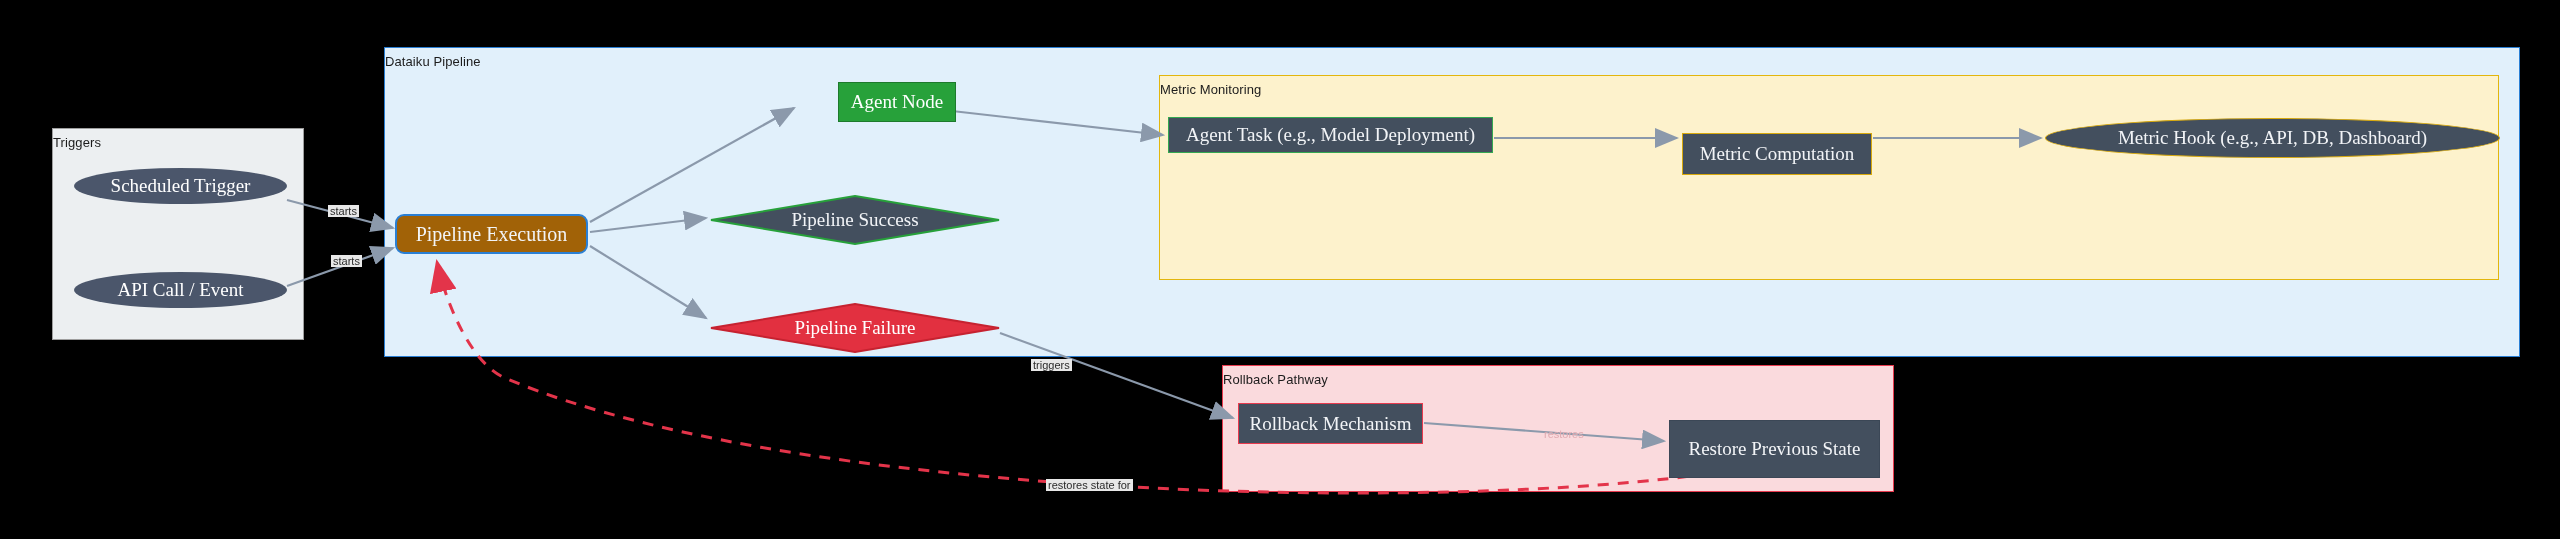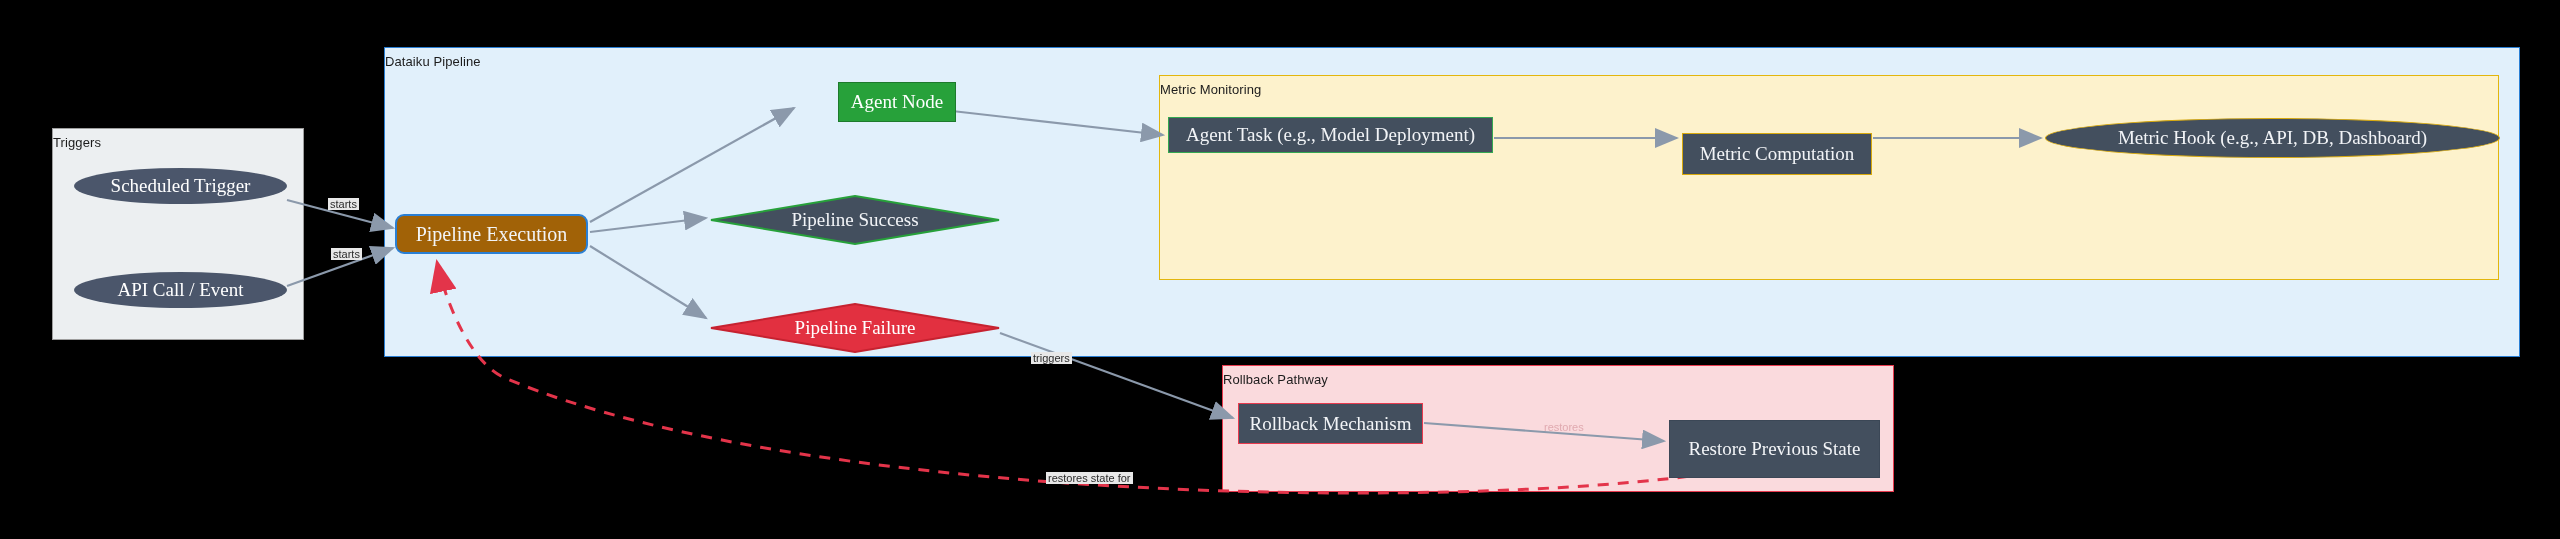--- a/index.html
+++ b/index.html
@@ -82,21 +82,21 @@
     left:1238px;top:403px;width:185px;height:41px;font-size:19px;
     background:#434f5e;border:1.8px solid #e83a4e;
   }
   #n-restore-state{
     left:1669px;top:420px;width:211px;height:58px;font-size:19px;
     background:#434f5e;border:1.8px solid #3b4756;
   }
 
   
   .elabel{position:absolute;font-family:"Liberation Sans",sans-serif;font-size:11px;
-          color:#2b2b2b;background:#e8e8e8;padding:0 2px;line-height:12px;white-space:nowrap;}
+          color:#2b2b2b;background:#e8e8e8;padding:0 2px;line-height:12px;white-space:nowrap;margin-top:7px;}
   #lbl-starts-1{left:328px;top:198px;}
   #lbl-starts-2{left:331px;top:248px;}
   #lbl-triggers {left:1031px;top:352px;}
   #lbl-restores-state{left:1046px;top:472px;}
   #lbl-restores{left:1542px;top:421px;color:#e0aab0;background:transparent;}
 </style>
 </head>
 <body>
 
 <div id="stage">

